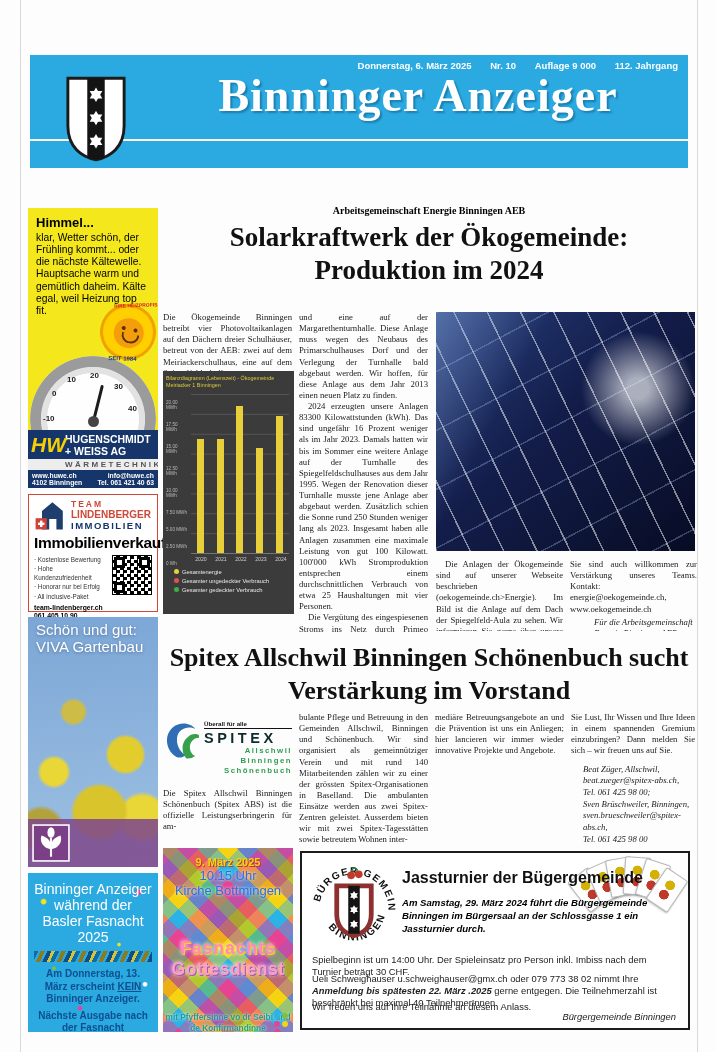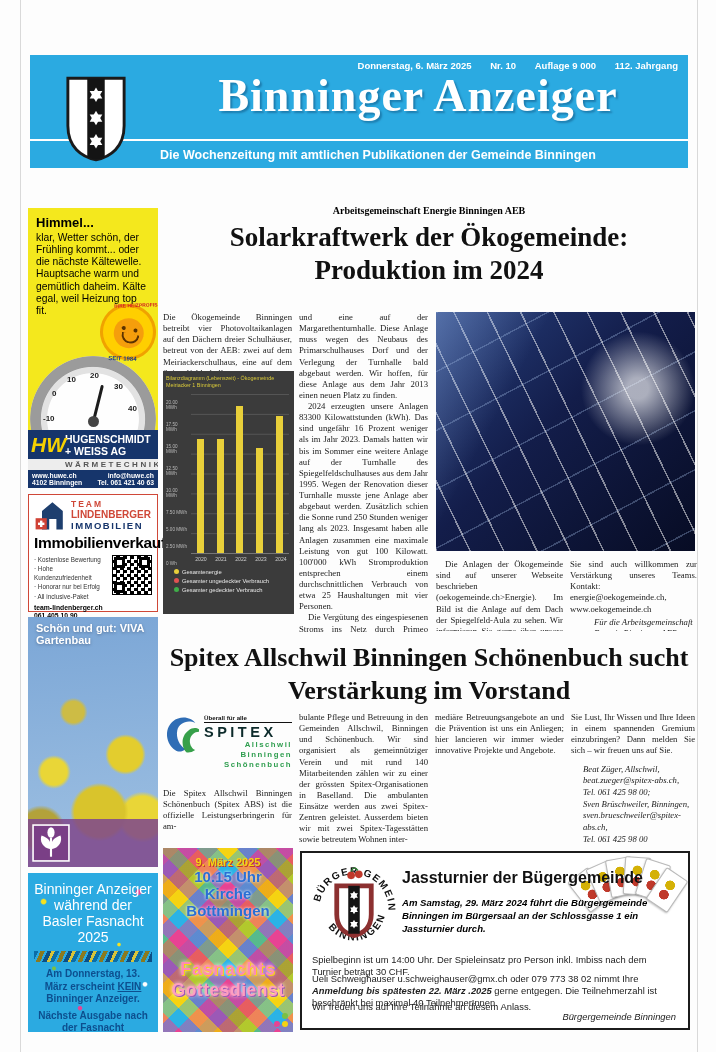--- a/index.html
+++ b/index.html
@@ -67,21 +67,21 @@
 
   .ad-viva { position:absolute; left:28px; top:617px; width:130px; height:250px; overflow:hidden;
      background:
        radial-gradient(circle at 20% 62%, #e9d637 0 7%, rgba(233,214,55,0) 9%),
        radial-gradient(circle at 75% 55%, #e3cd2e 0 10%, rgba(227,205,46,0) 12%),
        radial-gradient(circle at 55% 78%, #d9c42c 0 12%, rgba(217,196,44,0) 14%),
        radial-gradient(circle at 35% 38%, #cdbc45 0 6%, rgba(205,188,69,0) 8%),
        radial-gradient(circle at 88% 80%, #e9d637 0 9%, rgba(233,214,55,0) 11%),
        radial-gradient(circle at 10% 85%, #b3a23a 0 8%, rgba(179,162,58,0) 10%),
        linear-gradient(175deg,#7ba6d6 0%,#8fb5dd 55%,#9ec0e2 100%); }
-  .viva-head { position:absolute; top:5px; left:8px; right:4px; color:#fff; font-size:11px; font-weight:bold;
+  .viva-head { position:absolute; top:5px; left:8px; right:4px; color:#fff; font-size:15px; font-weight:normal;
      line-height:1.1; text-shadow:0 1px 3px rgba(40,60,90,.45); }
   .viva-footer { position:absolute; left:0; bottom:0; width:100%; height:48px; background:rgba(128,74,140,.88);
      display:flex; gap:4px; padding:5px 4px; }
   .viva-lines { color:#fff; line-height:1.25; }
   .viva-co { font-size:11px; font-weight:bold; }
   .viva-sm { font-size:5.8px; }
 
   .notice-fasnacht { position:absolute; left:28px; top:873px; width:130px; height:159px; background:#2baae1;
      text-align:center; overflow:hidden;
      background-image:
@@ -127,38 +127,38 @@
        repeating-linear-gradient(64deg, rgba(255,255,255,.5) 0 1.5px, transparent 1.5px 30px),
        repeating-linear-gradient(152deg, rgba(150,175,215,.35) 0 1.5px, transparent 1.5px 52px),
        linear-gradient(135deg,#27407e 0%,#131d4a 45%,#070c24 100%); }
   .cap { position:absolute; top:247px; width:127px; height:72px; overflow:hidden; }
   .cap1 { left:273px; } .cap2 { left:407px; }
   .sig { font-style:italic; white-space:pre-line; padding-left:24px; text-align:left; margin-top:2px; }
 
   .headline2 { position:absolute; left:163px; top:642px; width:532px; text-align:center;
      font-family:"Liberation Serif",serif; font-weight:bold; font-size:26px; line-height:1.25; color:#111; }
   .spitex { position:absolute; left:163px; top:712px; width:532px; height:133px; }
-  .spx-logo { position:absolute; left:0; top:2px; width:129px; display:flex; gap:5px; }
+  .spx-logo { position:absolute; left:0; top:8px; width:129px; display:flex; gap:5px; }
   .spx-text { flex:1; }
   .spx-tag { font-size:6.2px; font-weight:bold; color:#111; border-bottom:1.6px solid #111; padding-bottom:1px; margin-bottom:1px; }
   .spx-name { font-size:14.5px; font-weight:bold; letter-spacing:3.5px; color:#0d2b2b; }
   .spx-region { text-align:right; color:#2f9e4f; font-weight:bold; font-size:7.8px; letter-spacing:1.5px; line-height:1.3; }
   .spxc1 { position:absolute; left:0; top:76px; width:129px; }
   .spxc2 { position:absolute; left:136px; top:0; width:129px; height:133px; overflow:hidden; }
   .spxc3 { position:absolute; left:272px; top:0; width:129px; height:133px; overflow:hidden; }
   .spxc4 { position:absolute; left:408px; top:0; width:124px; height:133px; overflow:hidden; }
   .spx-contacts { font-style:italic; white-space:pre-line; padding-left:12px; text-align:left; margin-top:7px; line-height:1.35; }
 
   
   .ad-gottes { position:absolute; left:163px; top:848px; width:130px; height:184px; overflow:hidden; text-align:center;
      background:
        repeating-linear-gradient(45deg, rgba(232,67,147,.55) 0 14px, rgba(43,179,230,.55) 14px 28px, rgba(245,211,18,.55) 28px 42px, rgba(155,89,182,.55) 42px 56px, rgba(123,192,67,.55) 56px 70px),
        repeating-linear-gradient(-45deg, #e84393 0 14px, #2bb3e6 14px 28px, #f5d312 28px 42px, #e67e22 42px 56px, #9b59b6 56px 70px); }
   .ag-date { margin-top:8px; color:#f5d312; font-weight:900; font-size:11px; text-shadow:1px 1px 0 #c0392b; }
-  .ag-time, .ag-loc { color:#2a6fd4; font-weight:700; font-size:15px; text-shadow:0 0 3px #fff; }
+  .ag-time, .ag-loc { color:#2a6fd4; font-weight:400; font-size:13px; text-shadow:0 0 3px #fff; }
   .ag-t1 { margin-top:40px; color:#ff8ab5; font-weight:900; font-size:17.5px; letter-spacing:1px; text-shadow:1px 1px 0 #f5d312, 0 0 4px #fff; }
   .ag-t2 { color:#ff9ec0; font-weight:900; font-size:17.5px; letter-spacing:.5px; text-shadow:1px 1px 0 #9b59b6, 0 0 4px #fff; }
   .ag-foot { margin-top:32px; color:#1f9e8e; font-weight:900; font-size:8.3px; line-height:1.3; text-shadow:0 0 3px #fff; }
   .clover { position:absolute; right:5px; bottom:5px; width:14px; height:14px; }
   .clover i { position:absolute; width:6px; height:6px; border-radius:50%; }
   .clover i:nth-child(1){ left:0; top:0; background:#2bb3e6; } .clover i:nth-child(2){ right:0; top:0; background:#7bc043; }
   .clover i:nth-child(3){ left:0; bottom:0; background:#e84393; } .clover i:nth-child(4){ right:0; bottom:0; background:#f5d312; }
 
   .ad-jass { position:absolute; left:300px; top:851px; width:390px; height:179px; background:#fff; border:2px solid #1c1c1c; }
   .jass-logo { position:absolute; left:6px; top:6px; width:92px; height:92px; }
@@ -206,21 +206,20 @@
             <polygon points="0,-7.5 6.5,3.75 -6.5,3.75"></polygon>
             <polygon points="0,7.5 6.5,-3.75 -6.5,-3.75"></polygon>
           </g>
         <g transform="translate(33,68)">
             <polygon points="0,-7.5 6.5,3.75 -6.5,3.75"></polygon>
             <polygon points="0,7.5 6.5,-3.75 -6.5,-3.75"></polygon>
           </g>
       </g>
     </svg>
     <div class="mast-title">Binninger Anzeiger</div>
-    <div class="mast-sub">Die Wochenzeitung mit amtlichen Publikationen der Gemeinde Binningen</div>
   </div>
 
   <div class="ad-heiz">
     <div class="heiz-title">Himmel...</div>
     <div class="heiz-body">klar, Wetter schön, der Frühling kommt... oder die nächste Kältewelle. Hauptsache warm und gemütlich daheim. Kälte egal, weil Heizung top fit.</div>
     <div class="badge">
       <div class="badge-burst"></div>
       <div class="smiley"></div>
       <span class="badge-top">IHRE HEIZPROFIS</span>
       <span class="badge-bottom">SEIT 1984</span>

